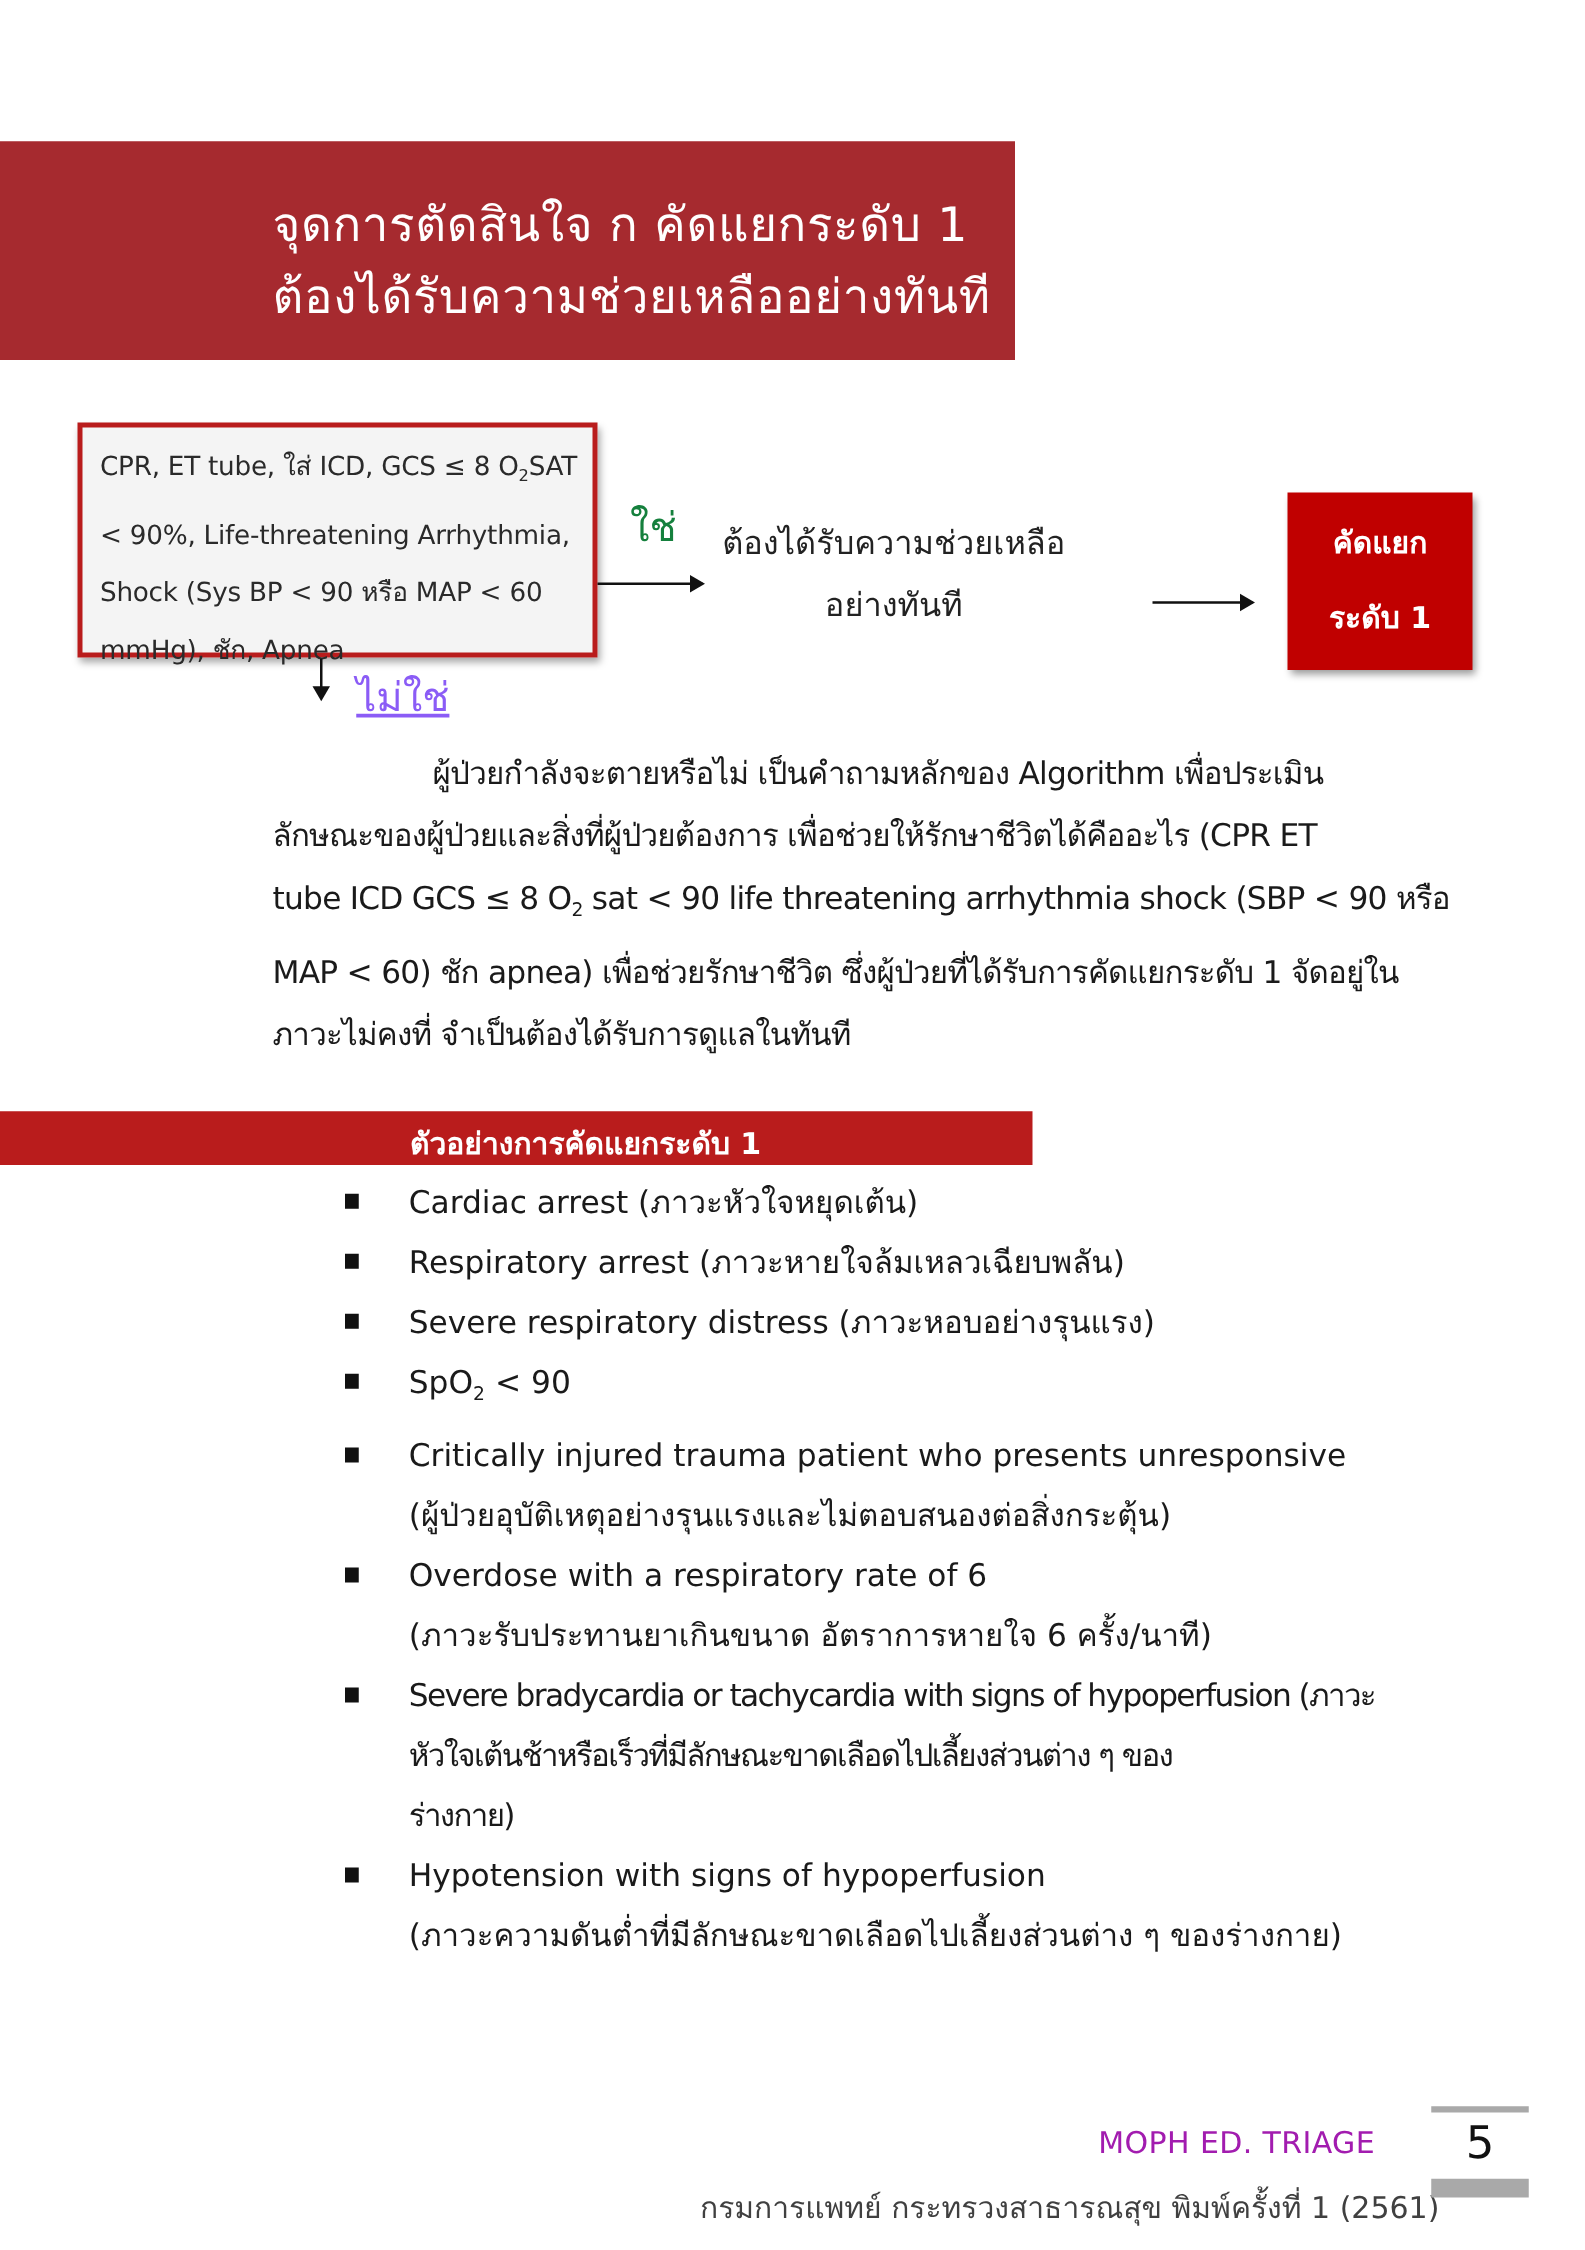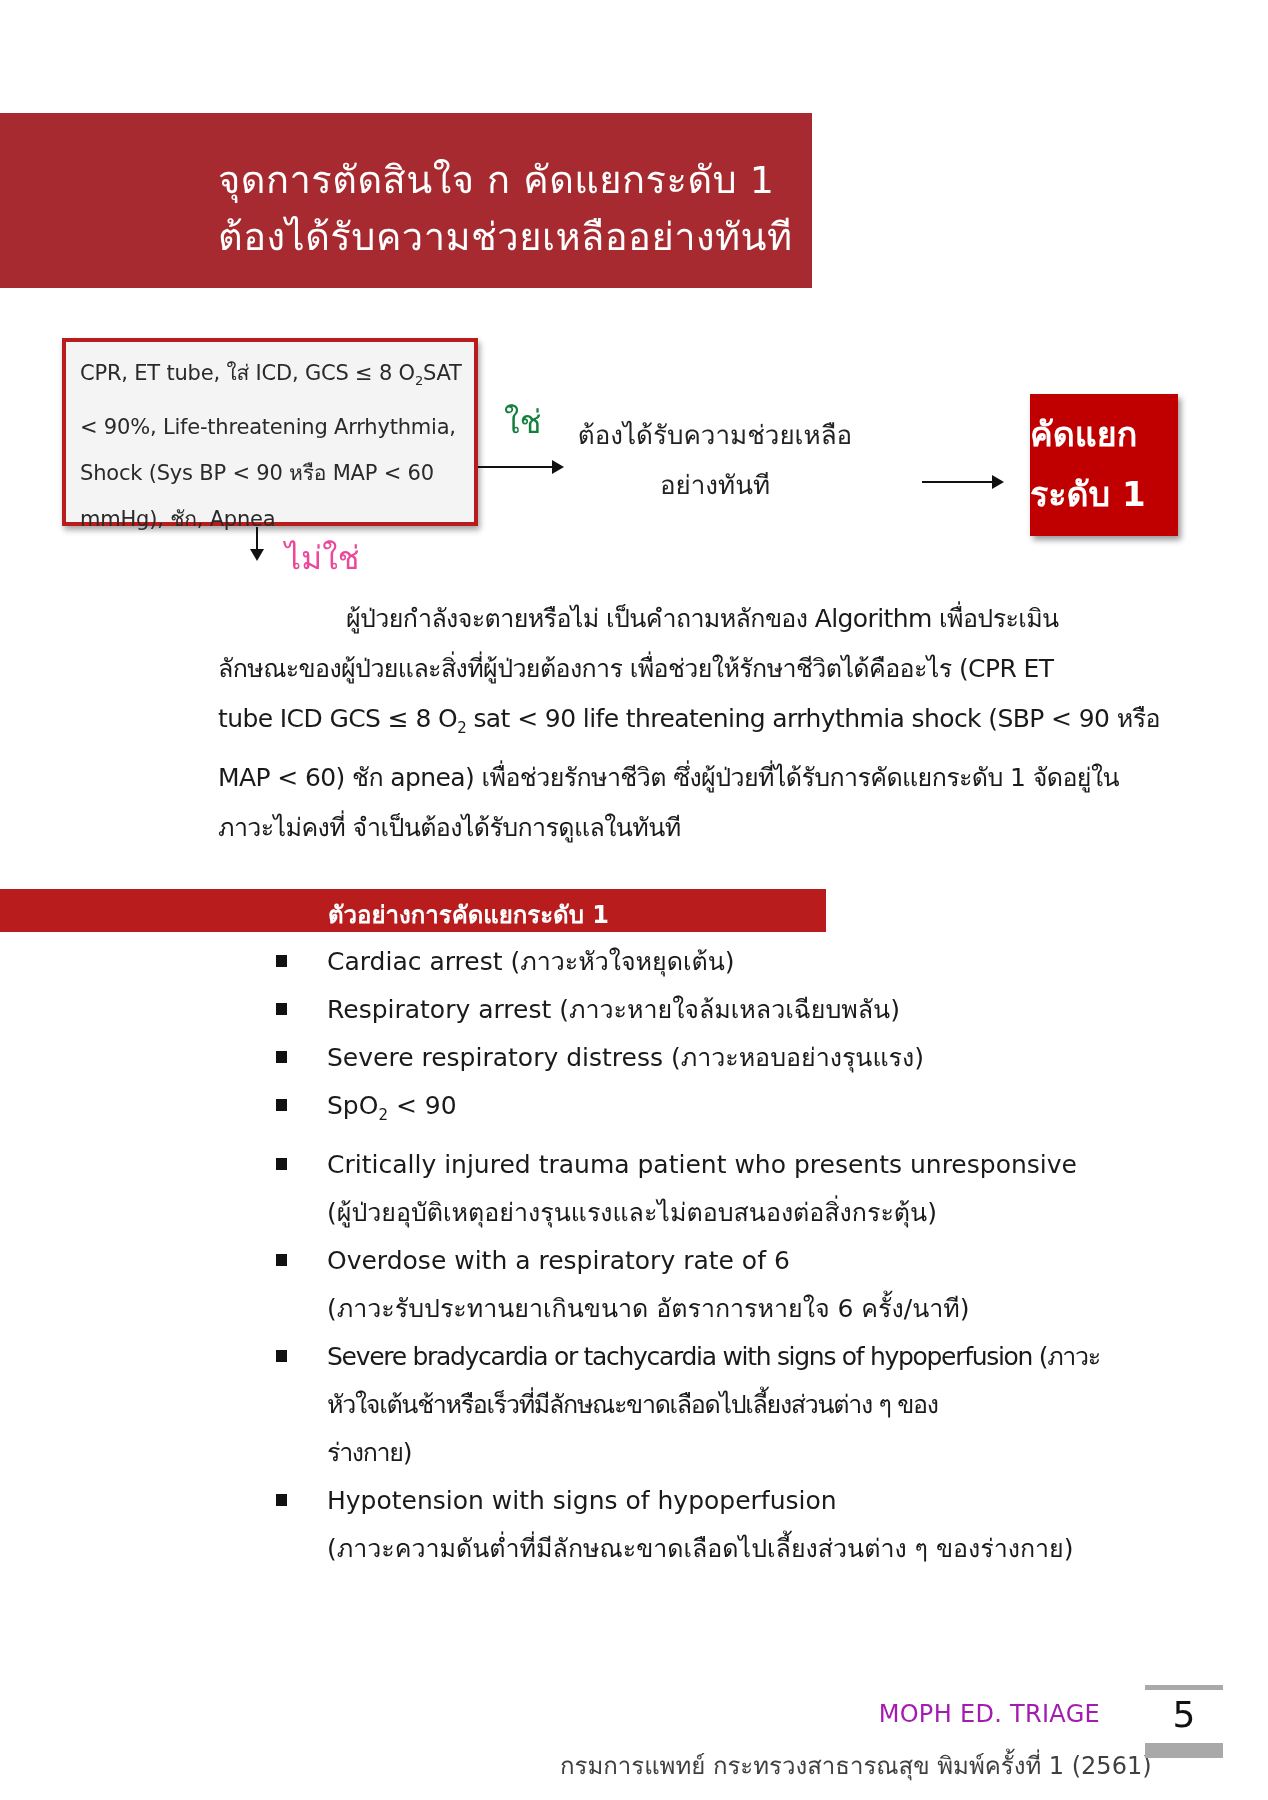--- a/index.html
+++ b/index.html
@@ -97,43 +97,44 @@
       left: 504px;
       top: 396px;
       font-size: 32px;
       color: #15803d;
     }
     .label-no {
       position: absolute;
       left: 285px;
       top: 532px;
       font-size: 32px;
-      color: #ec4899;
+      color: #8b5cf6;
+      text-decoration: underline;
     }
     .flow-mid {
       position: absolute;
       left: 560px;
       top: 410px;
       width: 310px;
       text-align: center;
       font-size: 26px;
       line-height: 50px;
       color: #222;
     }
     .level-box {
       position: absolute;
       left: 1030px;
       top: 394px;
       width: 148px;
       height: 142px;
       background: #c00000;
       box-shadow: 3px 4px 6px rgba(0,0,0,0.4);
       color: #ffffff;
-      text-align: left;
-      font-size: 34px;
+      text-align: center;
+      font-size: 24px;
       font-weight: bold;
       line-height: 60px;
       padding-top: 10px;
       box-sizing: border-box;
     }
 
     
     .para {
       position: absolute;
       left: 218px;

